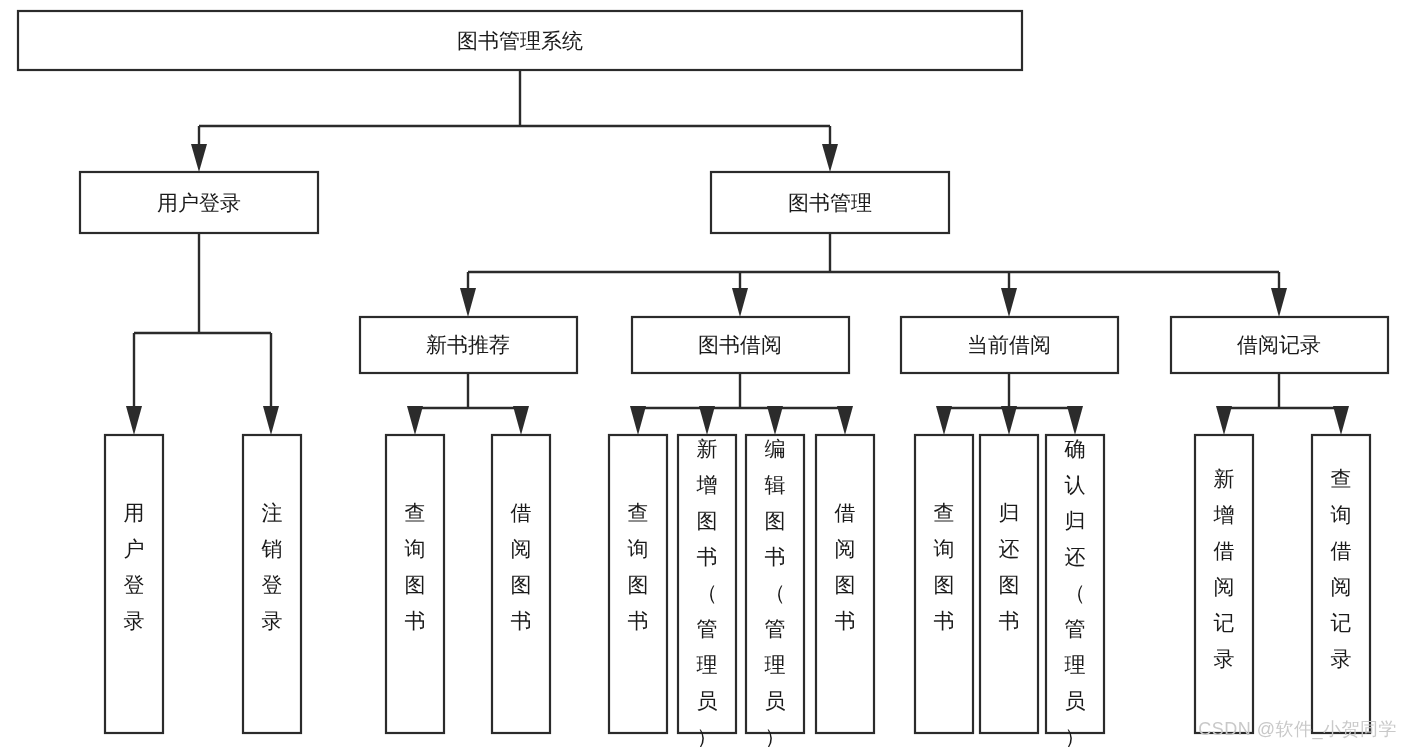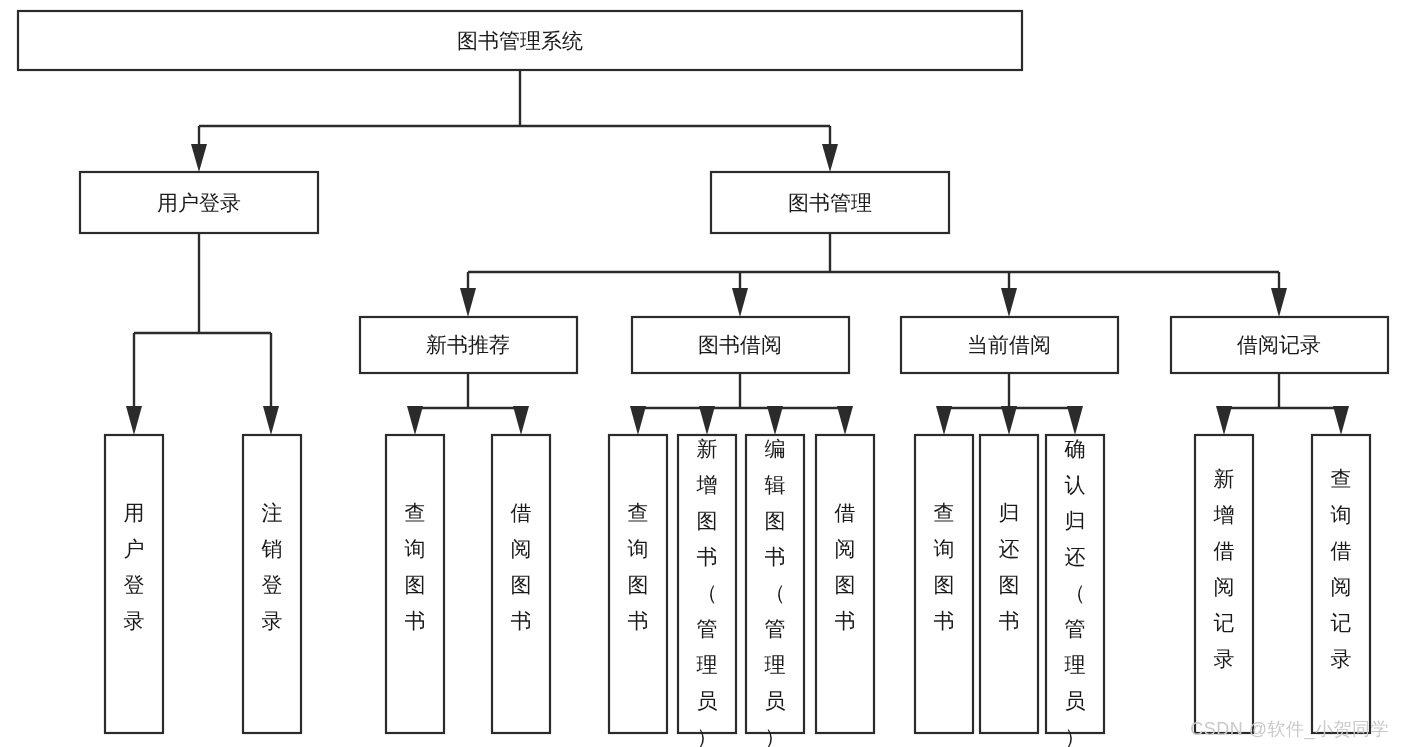--- a/index.html
+++ b/index.html
@@ -50,21 +50,21 @@
     dominant-baseline: middle;
   }
   .node-label-v {
     font-family: "Liberation Sans", "DejaVu Sans", sans-serif;
     font-size: 21px;
     fill: #1a1a1a;
     text-anchor: middle;
   }
   .watermark {
     position: absolute;
-    right: 16px;
+    right: 8px;
     bottom: 6px;
     font-family: "Liberation Sans", "DejaVu Sans", sans-serif;
     font-size: 18px;
     color: #c9c9c9;
     white-space: nowrap;
     letter-spacing: 0.5px;
   }
 </style>
 </head>
 <body>

